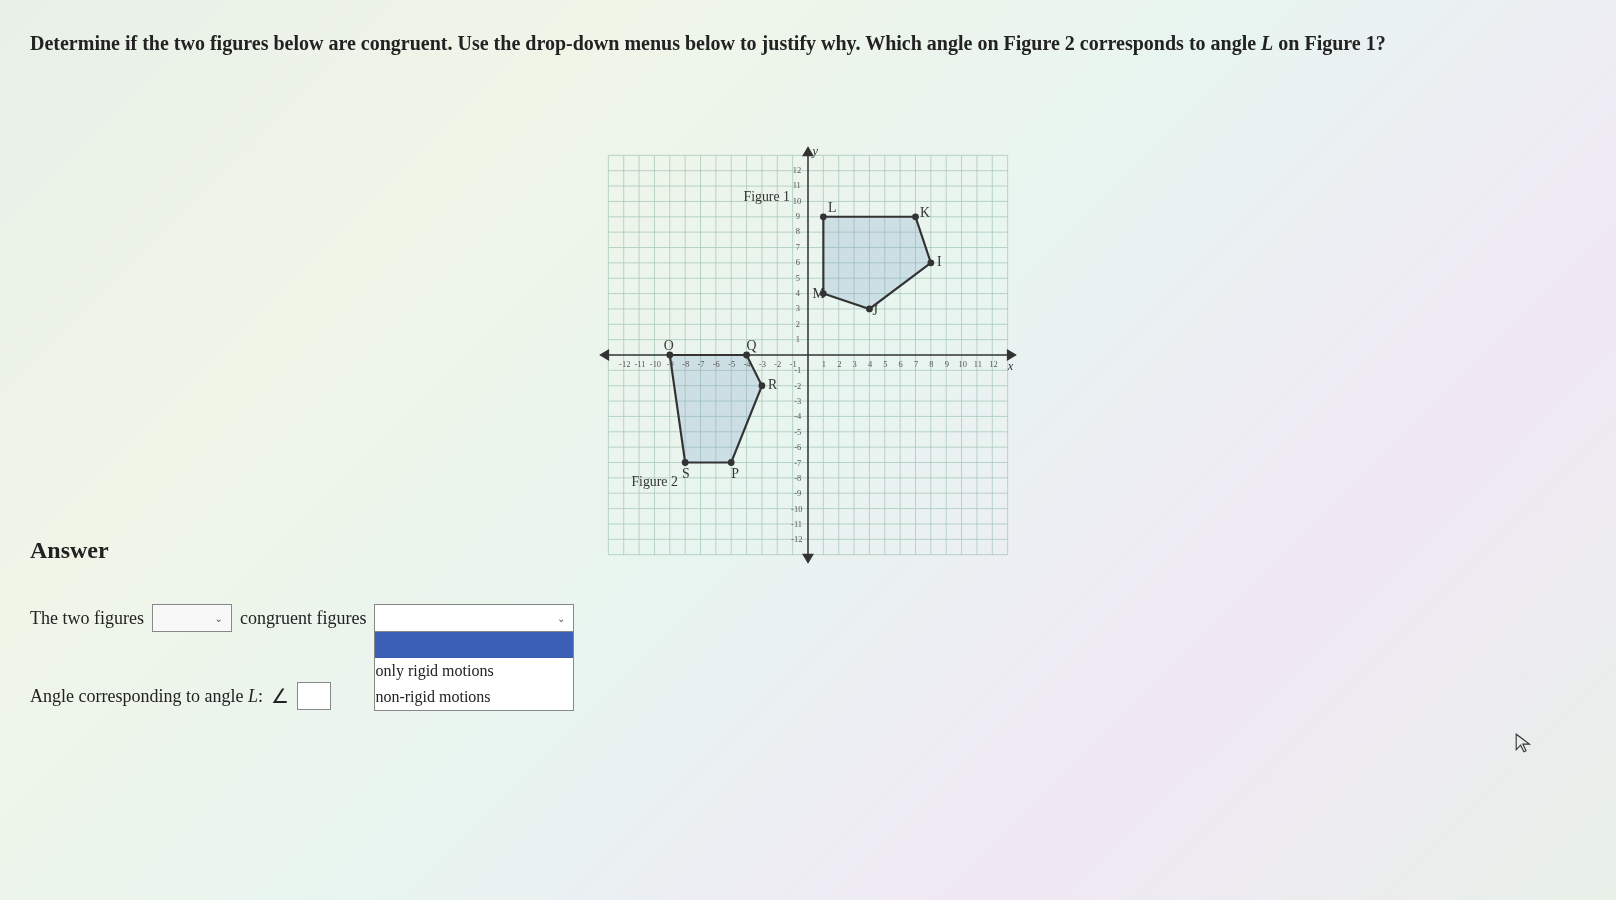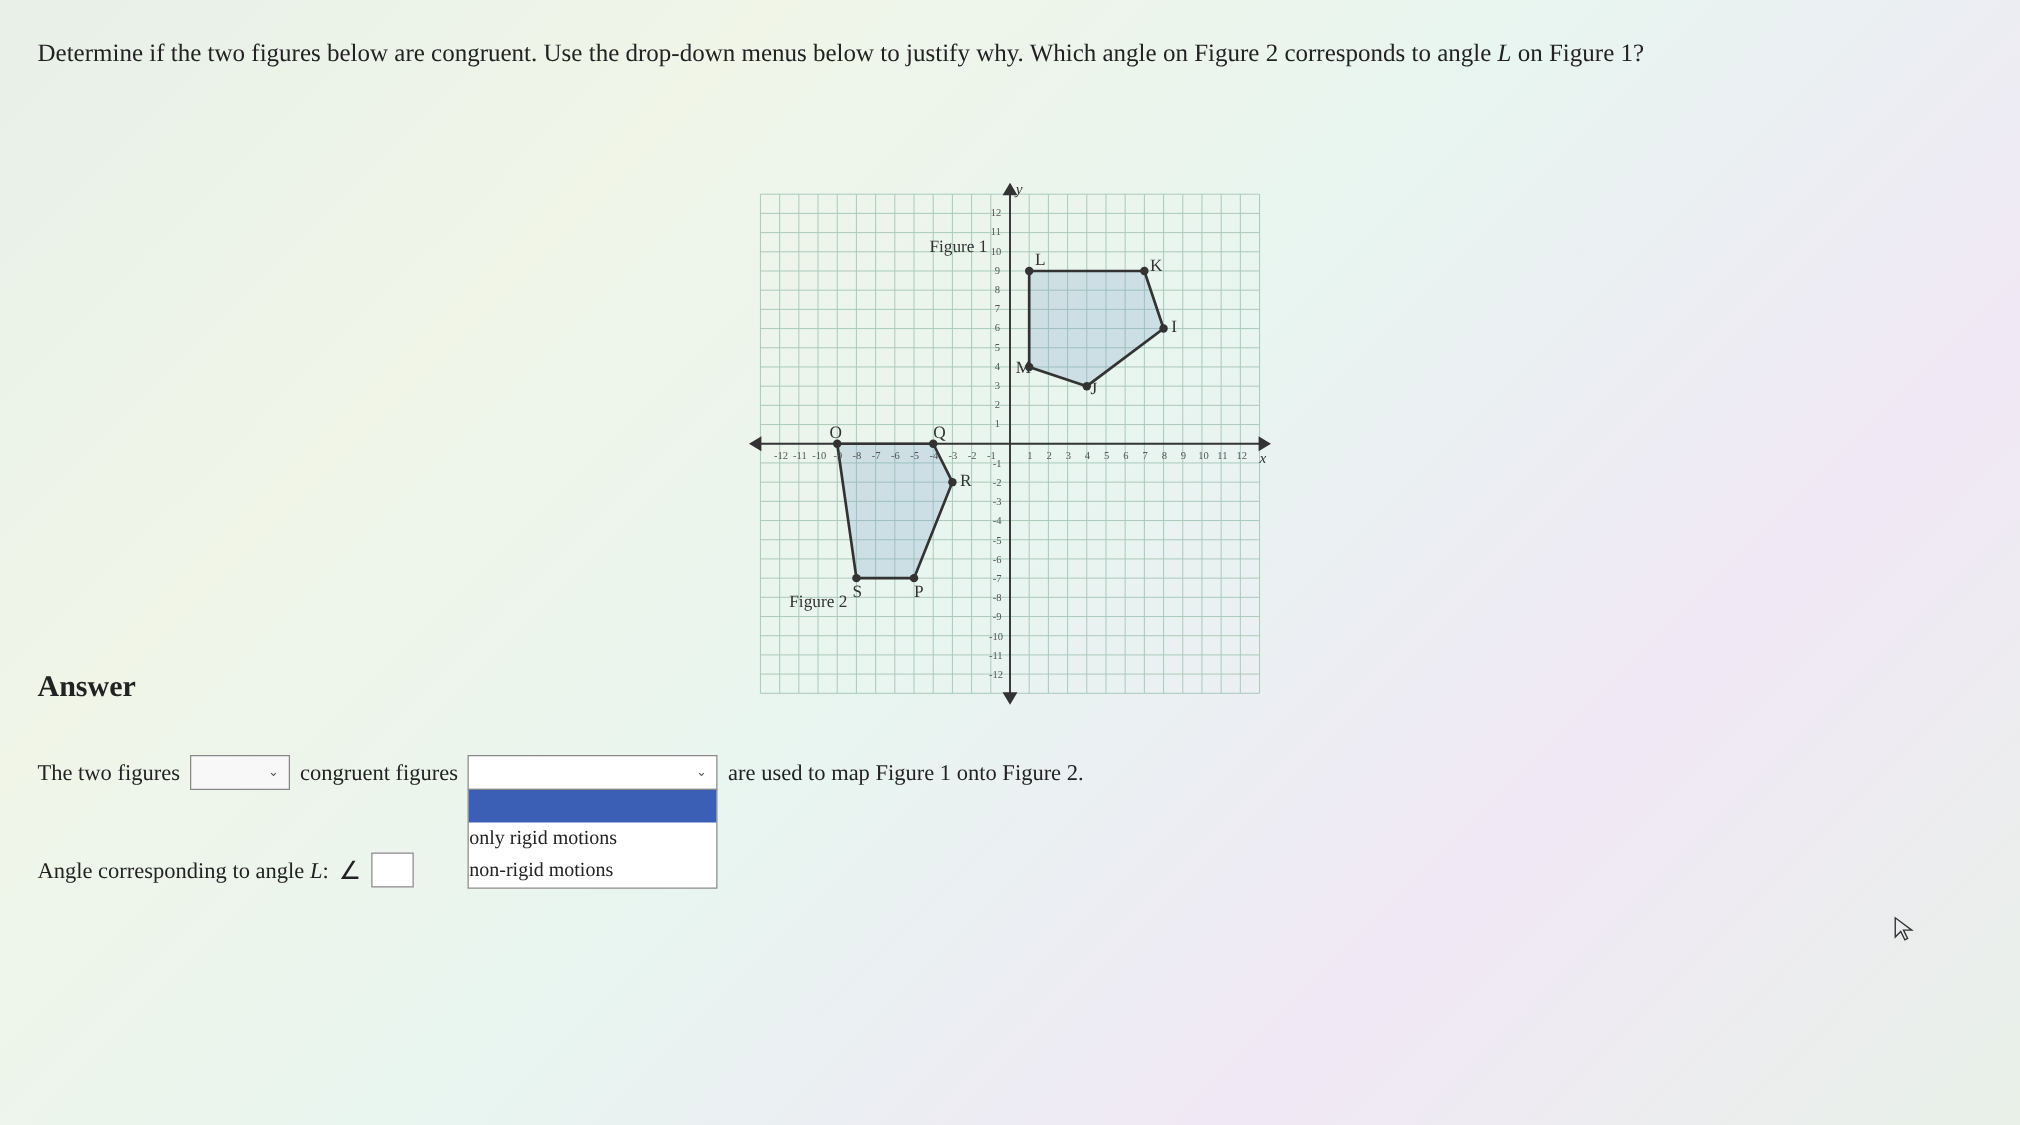--- a/index.html
+++ b/index.html
@@ -12,20 +12,21 @@
     position: relative;
     color: #222;
   }
   .question {
     position: absolute;
     top: 28px;
     left: 30px;
     right: 30px;
     font-size: 20px;
     line-height: 1.5;
+    font-weight: bold;
   }
   .question-text .ital { font-style: italic; }
 
   .figure-region {
     position: absolute;
     top: 140px;
     left: 50%;
     transform: translateX(-50%);
     width: 550px;
     height: 430px;
@@ -286,21 +287,20 @@
     <span>congruent figures</span>
     <span class="dropdown dd-wide dd-open">
       <span></span>
       <span class="caret">⌄</span>
       <div class="dropdown-menu">
         <div class="opt sel">&nbsp;</div>
         <div class="opt">only rigid motions</div>
         <div class="opt">non-rigid motions</div>
       </div>
     </span>
-    <span>are used to map Figure 1 onto Figure 2.</span>
   </div>
 
   <div class="answer-line" style="margin-top:50px;">
     <span>
       <span>Angle corresponding to angle</span>
       <span class="ital" style="font-style:italic">L</span><span>:</span>
     </span>
     <span class="angle-sym">∠</span>
     <span class="angle-box"></span>
   </div>

